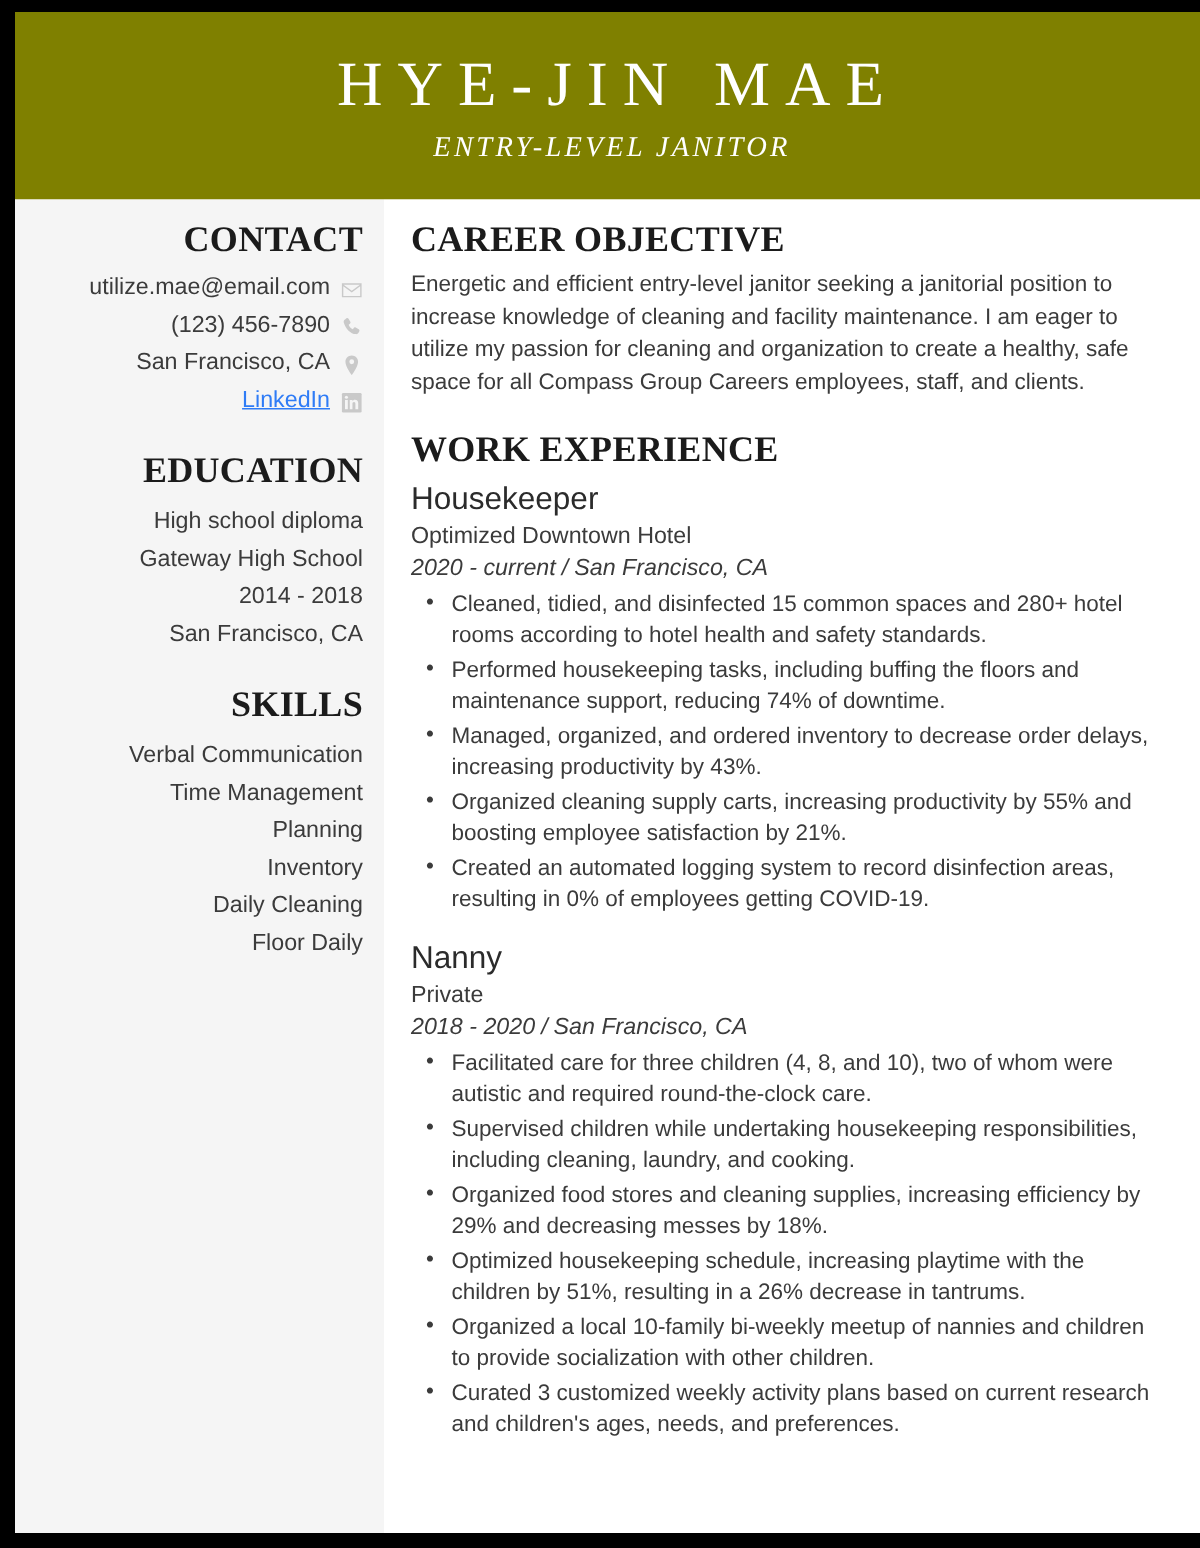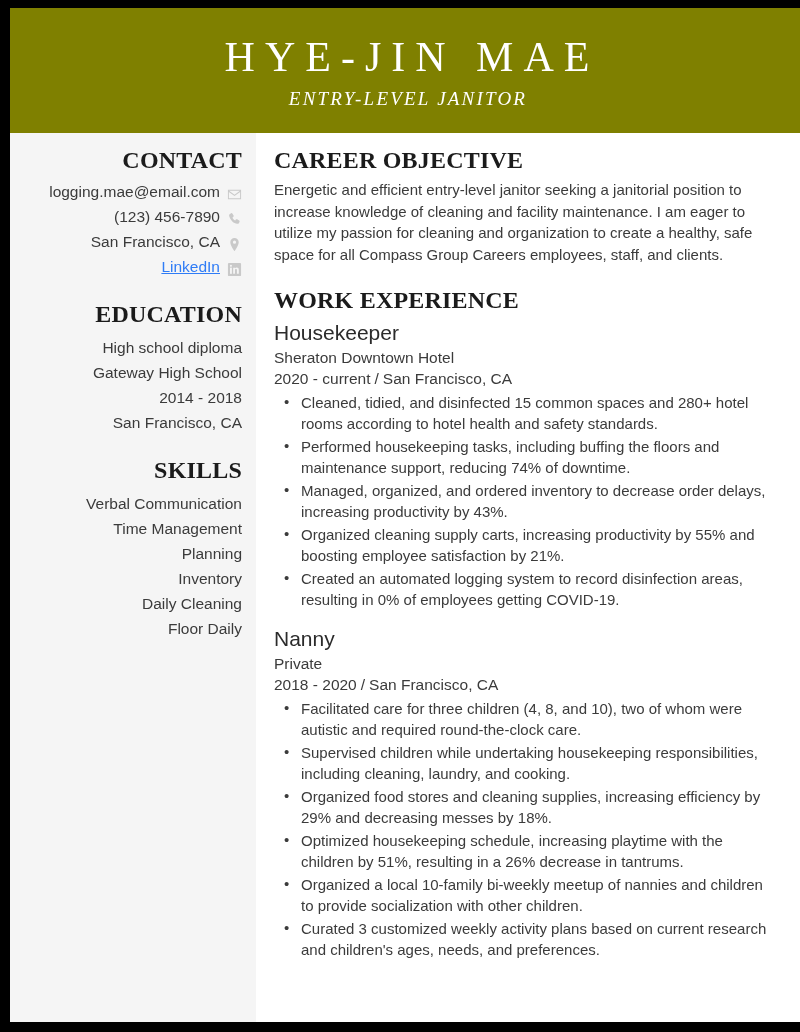--- a/index.html
+++ b/index.html
@@ -136,20 +136,21 @@
     font-size: 15.5px;
     color: #3b3b3b;
     line-height: 1.3;
     margin: 0 0 1px 0;
   }
   .job-meta {
     font-size: 15.5px;
     color: #3b3b3b;
     line-height: 1.35;
     margin: 0 0 2px 0;
+    font-style: italic;
   }
   .job-meta .sep { padding: 0 4px; }
   ul.bullets {
     list-style: none;
     margin: 0;
     padding: 0;
   }
   ul.bullets li {
     position: relative;
     font-size: 15px;
@@ -178,21 +179,21 @@
   </div>
 
   <div class="body-wrap">
 
     <div class="sidebar">
 
       <div class="sec-block">
         <div class="sec-head">CONTACT</div>
 
         <div class="contact-row">
-          <span class="txt">logging.mae@email.com</span>
+          <span class="txt">utilize.mae@email.com</span>
           <span class="ico">
             <svg viewBox="0 0 16 16" width="15" height="15">
                 <path fill="#c9c9c9" d="M1 3h14v10H1V3zm1.2 1L8 8.3 13.8 4H2.2zM2 5.2V12h12V5.2L8 9.6 2 5.2z"></path>
               </svg>
           </span>
         </div>
 
         <div class="contact-row">
           <span class="txt">(123) 456-7890</span>
           <span class="ico">
@@ -249,21 +250,21 @@
       <div class="sec-block">
         <div class="sec-head">CAREER OBJECTIVE</div>
         <p class="obj-text">Energetic and efficient entry-level janitor seeking a janitorial position to increase knowledge of cleaning and facility maintenance. I am eager to utilize my passion for cleaning and organization to create a healthy, safe space for all Compass Group Careers employees, staff, and clients.</p>
       </div>
 
       <div>
         <div class="sec-head">WORK EXPERIENCE</div>
 
         <div class="job">
           <div class="job-title">Housekeeper</div>
-          <div class="job-company">Sheraton Downtown Hotel</div>
+          <div class="job-company">Optimized Downtown Hotel</div>
           <div class="job-meta">
             <span>2020 - current</span><span class="sep">/</span><span>San Francisco, CA</span>
           </div>
           <ul class="bullets">
             <li>Cleaned, tidied, and disinfected 15 common spaces and 280+ hotel rooms according to hotel health and safety standards.</li>
             <li>Performed housekeeping tasks, including buffing the floors and maintenance support, reducing 74% of downtime.</li>
             <li>Managed, organized, and ordered inventory to decrease order delays, increasing productivity by 43%.</li>
             <li>Organized cleaning supply carts, increasing productivity by 55% and boosting employee satisfaction by 21%.</li>
             <li>Created an automated logging system to record disinfection areas, resulting in 0% of employees getting COVID-19.</li>
           </ul>

